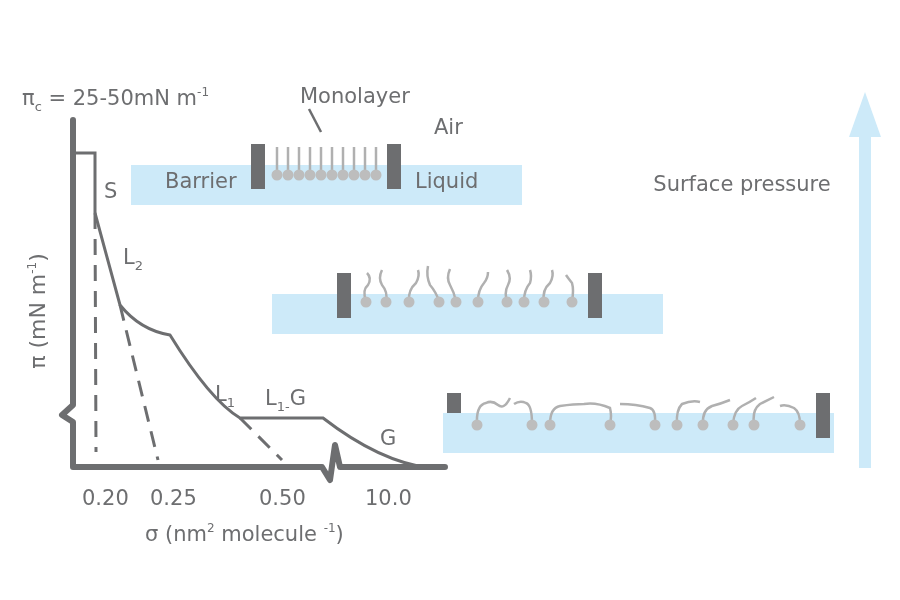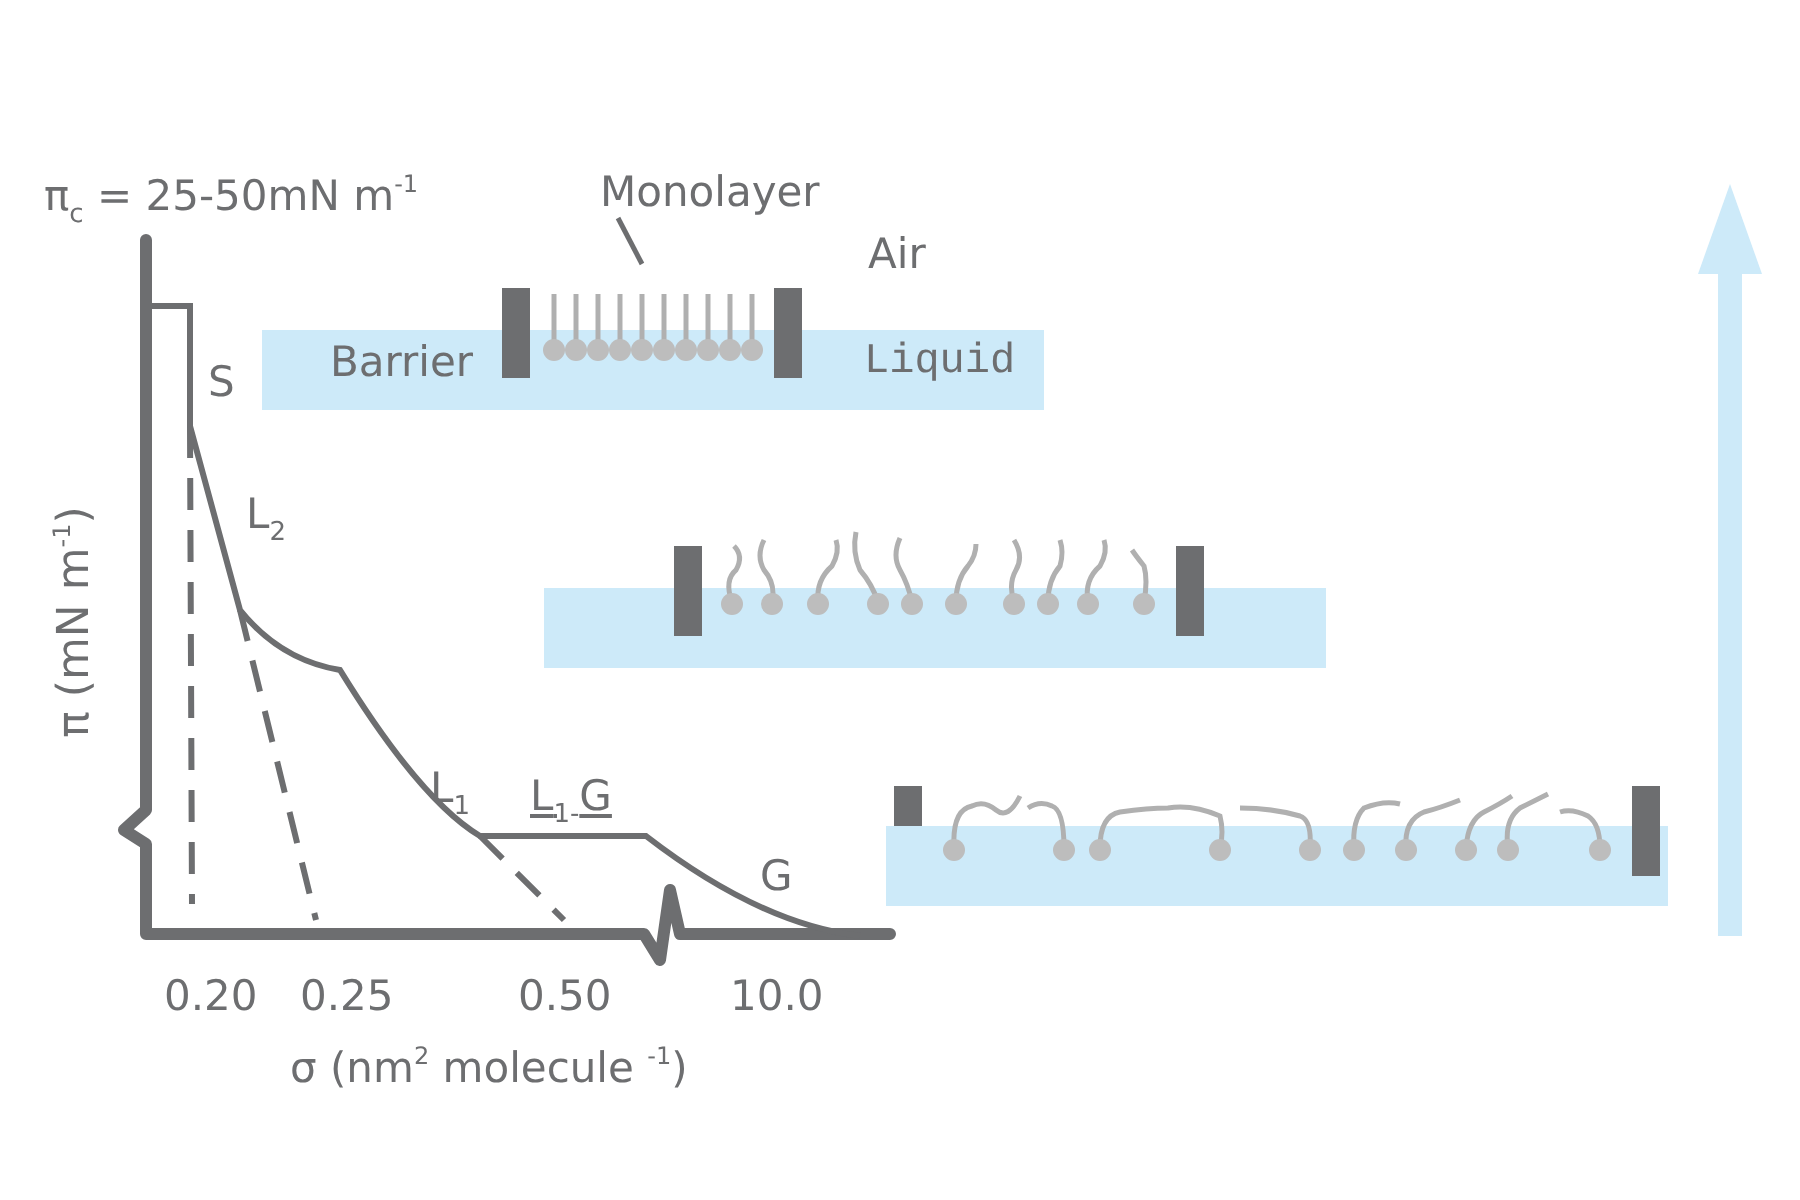--- a/index.html
+++ b/index.html
@@ -117,31 +117,32 @@
   <span>π</span><span class="sub">c</span><span> = 25-50mN m</span><span class="sup">-1</span>
 </div>
 
 <div class="lbl" style="left:-20px;top:300px;transform:rotate(-90deg);transform-origin:center;font-size:22px;">
   <span>π (mN m</span><span class="sup">-1</span><span>)</span>
 </div>
 
 <div class="lbl" style="left:104px;top:181px;"><span>S</span></div>
 <div class="lbl" style="left:123px;top:247px;"><span>L</span><span class="sub">2</span></div>
 <div class="lbl" style="left:215px;top:356px;margin-top:28px;"><span>L</span><span class="sub">1</span></div>
-<div class="lbl" style="left:265px;top:388px;text-decoration:underline;"><span>L</span><span class="sub">1-</span><span>G</span></div>
+<div class="lbl" style="left:265px;top:388px;"><span>L</span><span class="sub">1-</span><span>G</span></div>
 <div class="lbl" style="left:380px;top:428px;"><span>G</span></div>
 
 <div class="lbl" style="left:82px;top:488px;text-align:right;">0.20</div>
 <div class="lbl" style="left:150px;top:488px;">0.25</div>
 <div class="lbl" style="left:259px;top:488px;">0.50</div>
 <div class="lbl" style="left:365px;top:488px;">10.0</div>
 
 <div class="lbl" style="left:145px;top:524px;">
   <span>σ (nm</span><span class="sup">2</span><span> molecule </span><span class="sup">-1</span><span>)</span>
 </div>
 
 <div class="lbl" style="left:268px;top:86px;margin-left:32px;">Monolayer</div>
 <div class="lbl" style="left:434px;top:117px;">Air</div>
 <div class="lbl" style="left:165px;top:171px;">Barrier</div>
-<div class="lbl" style="left:432px;top:171px;font-family:Liberation Mono, monospace;">Liquid</div>
+<div class="lbl" style="left:415px;top:171px;">Liquid</div>
 
 <div class="lbl" style="left:644px;top:174px;text-align:center;width:196px;line-height:1.0;">
+  <div>Surface pressure</div>
 </div>
 
 </body></html>

